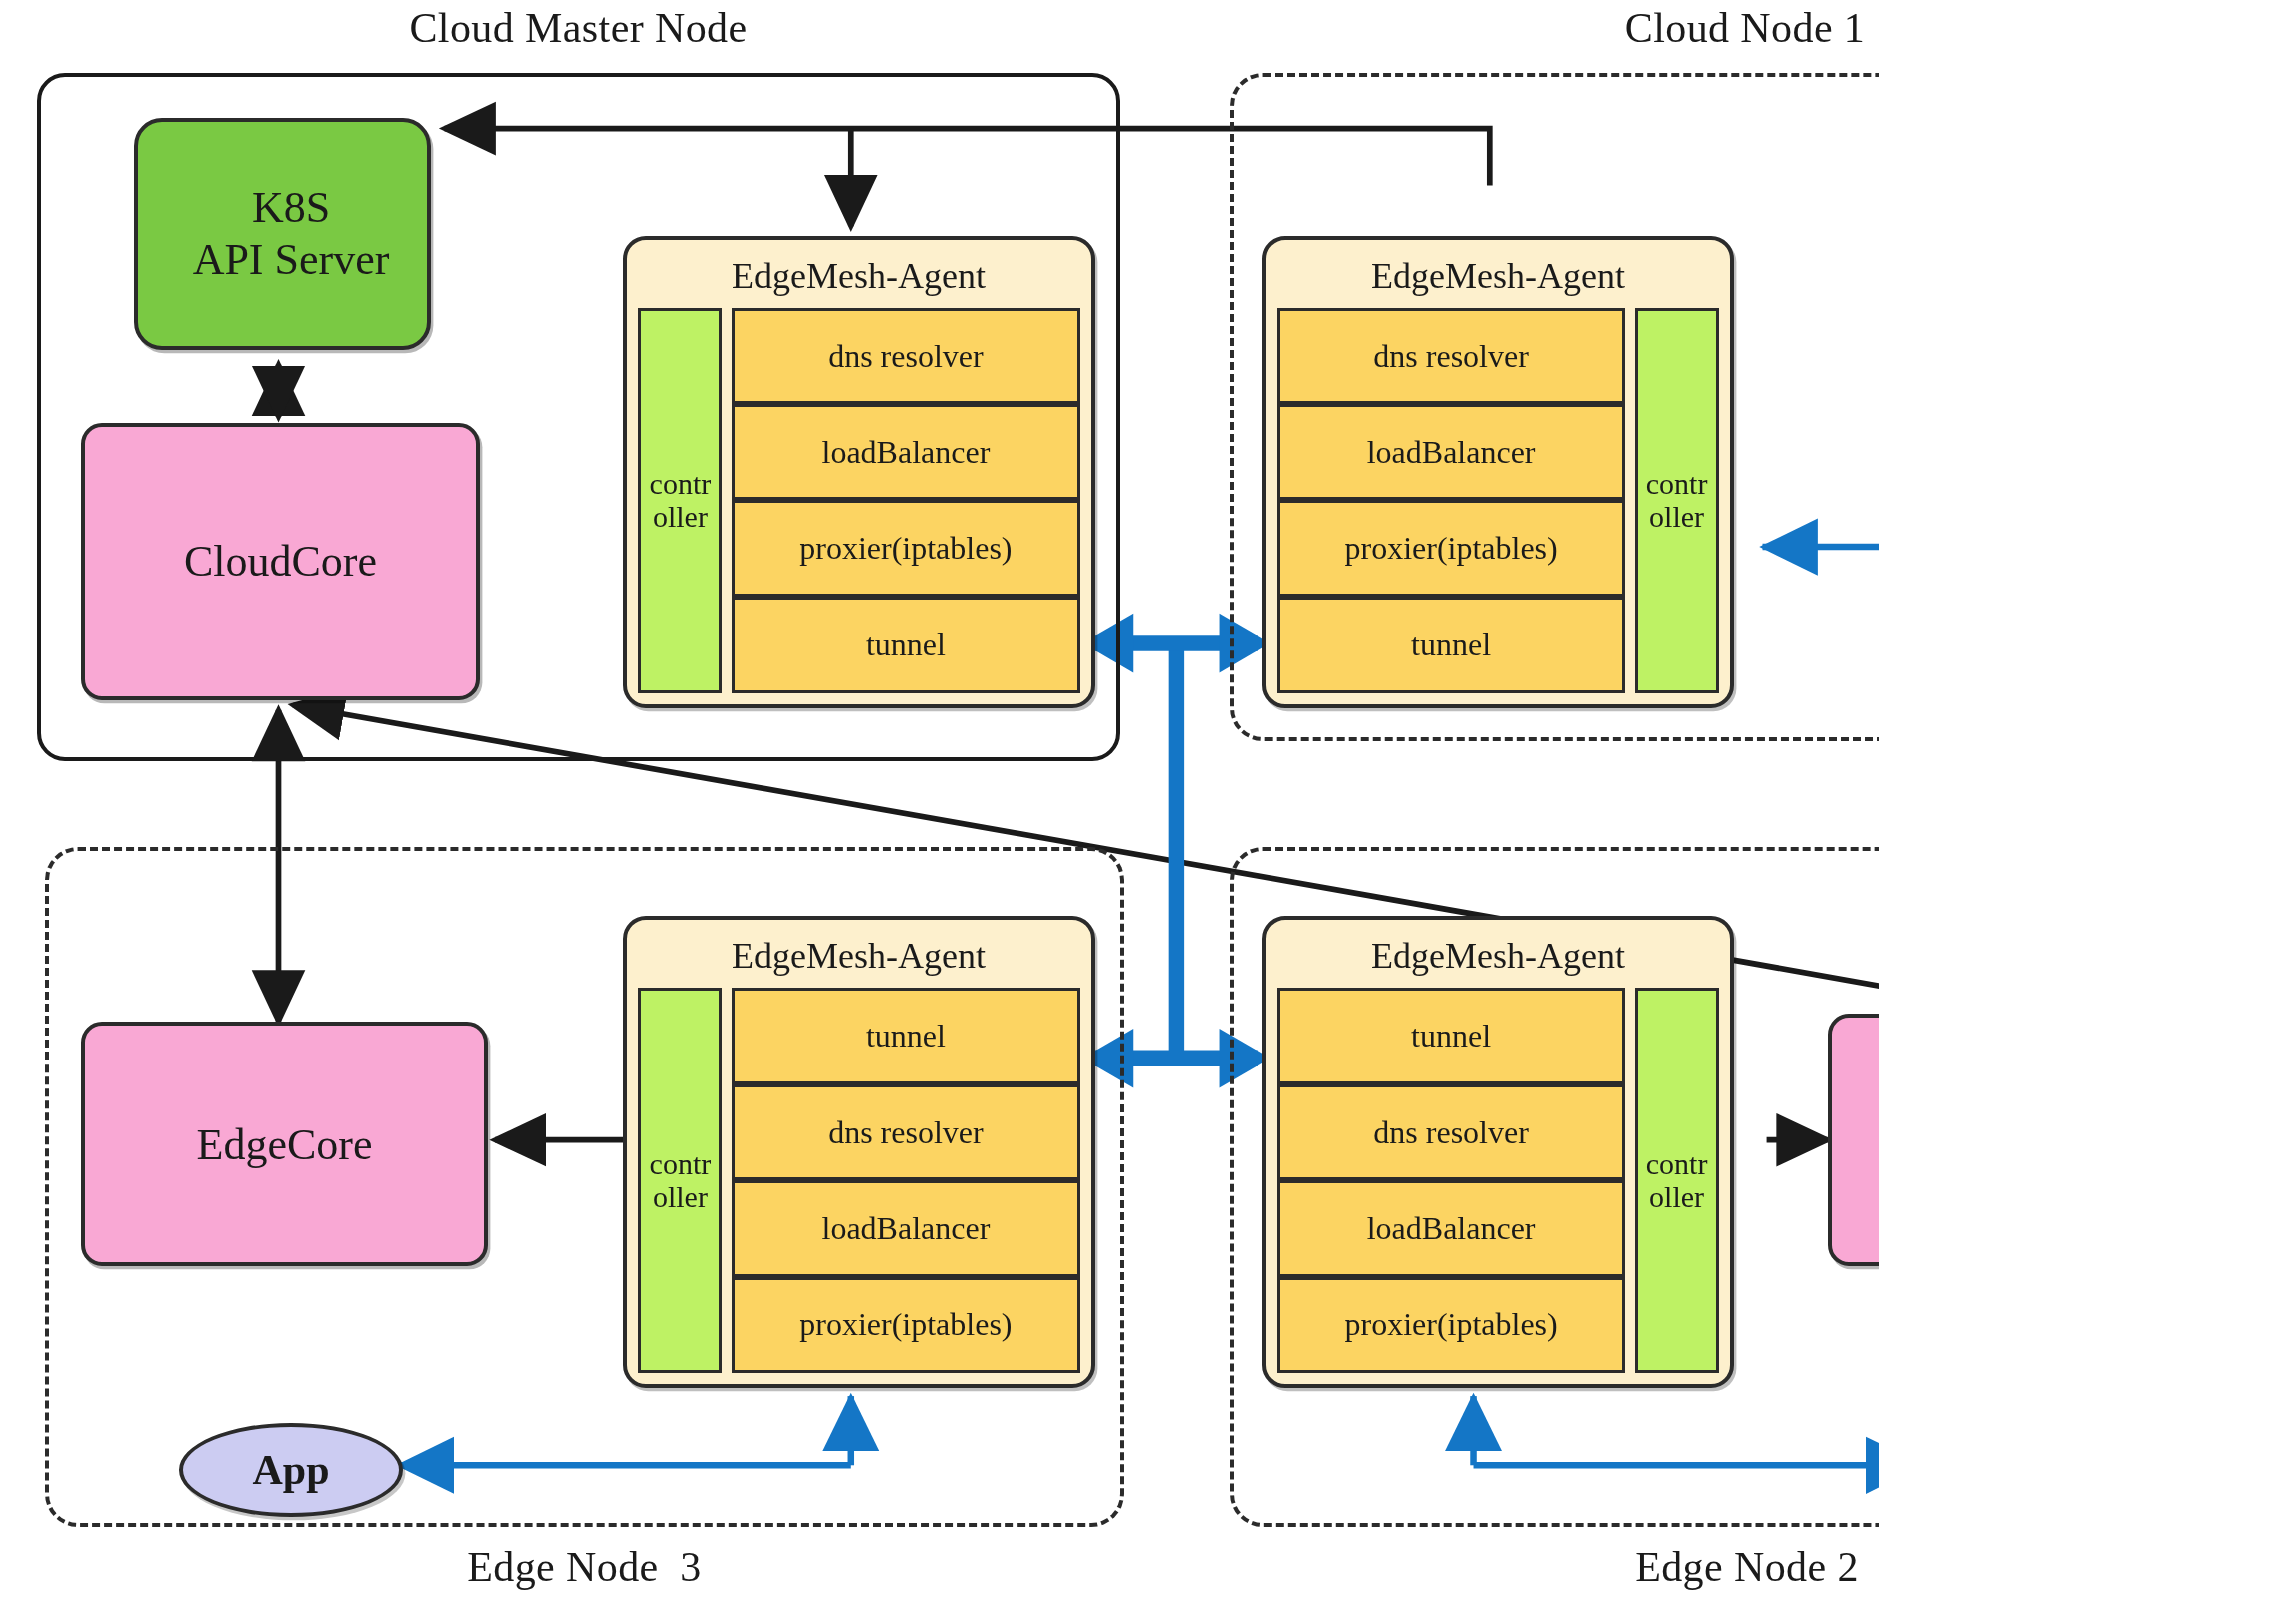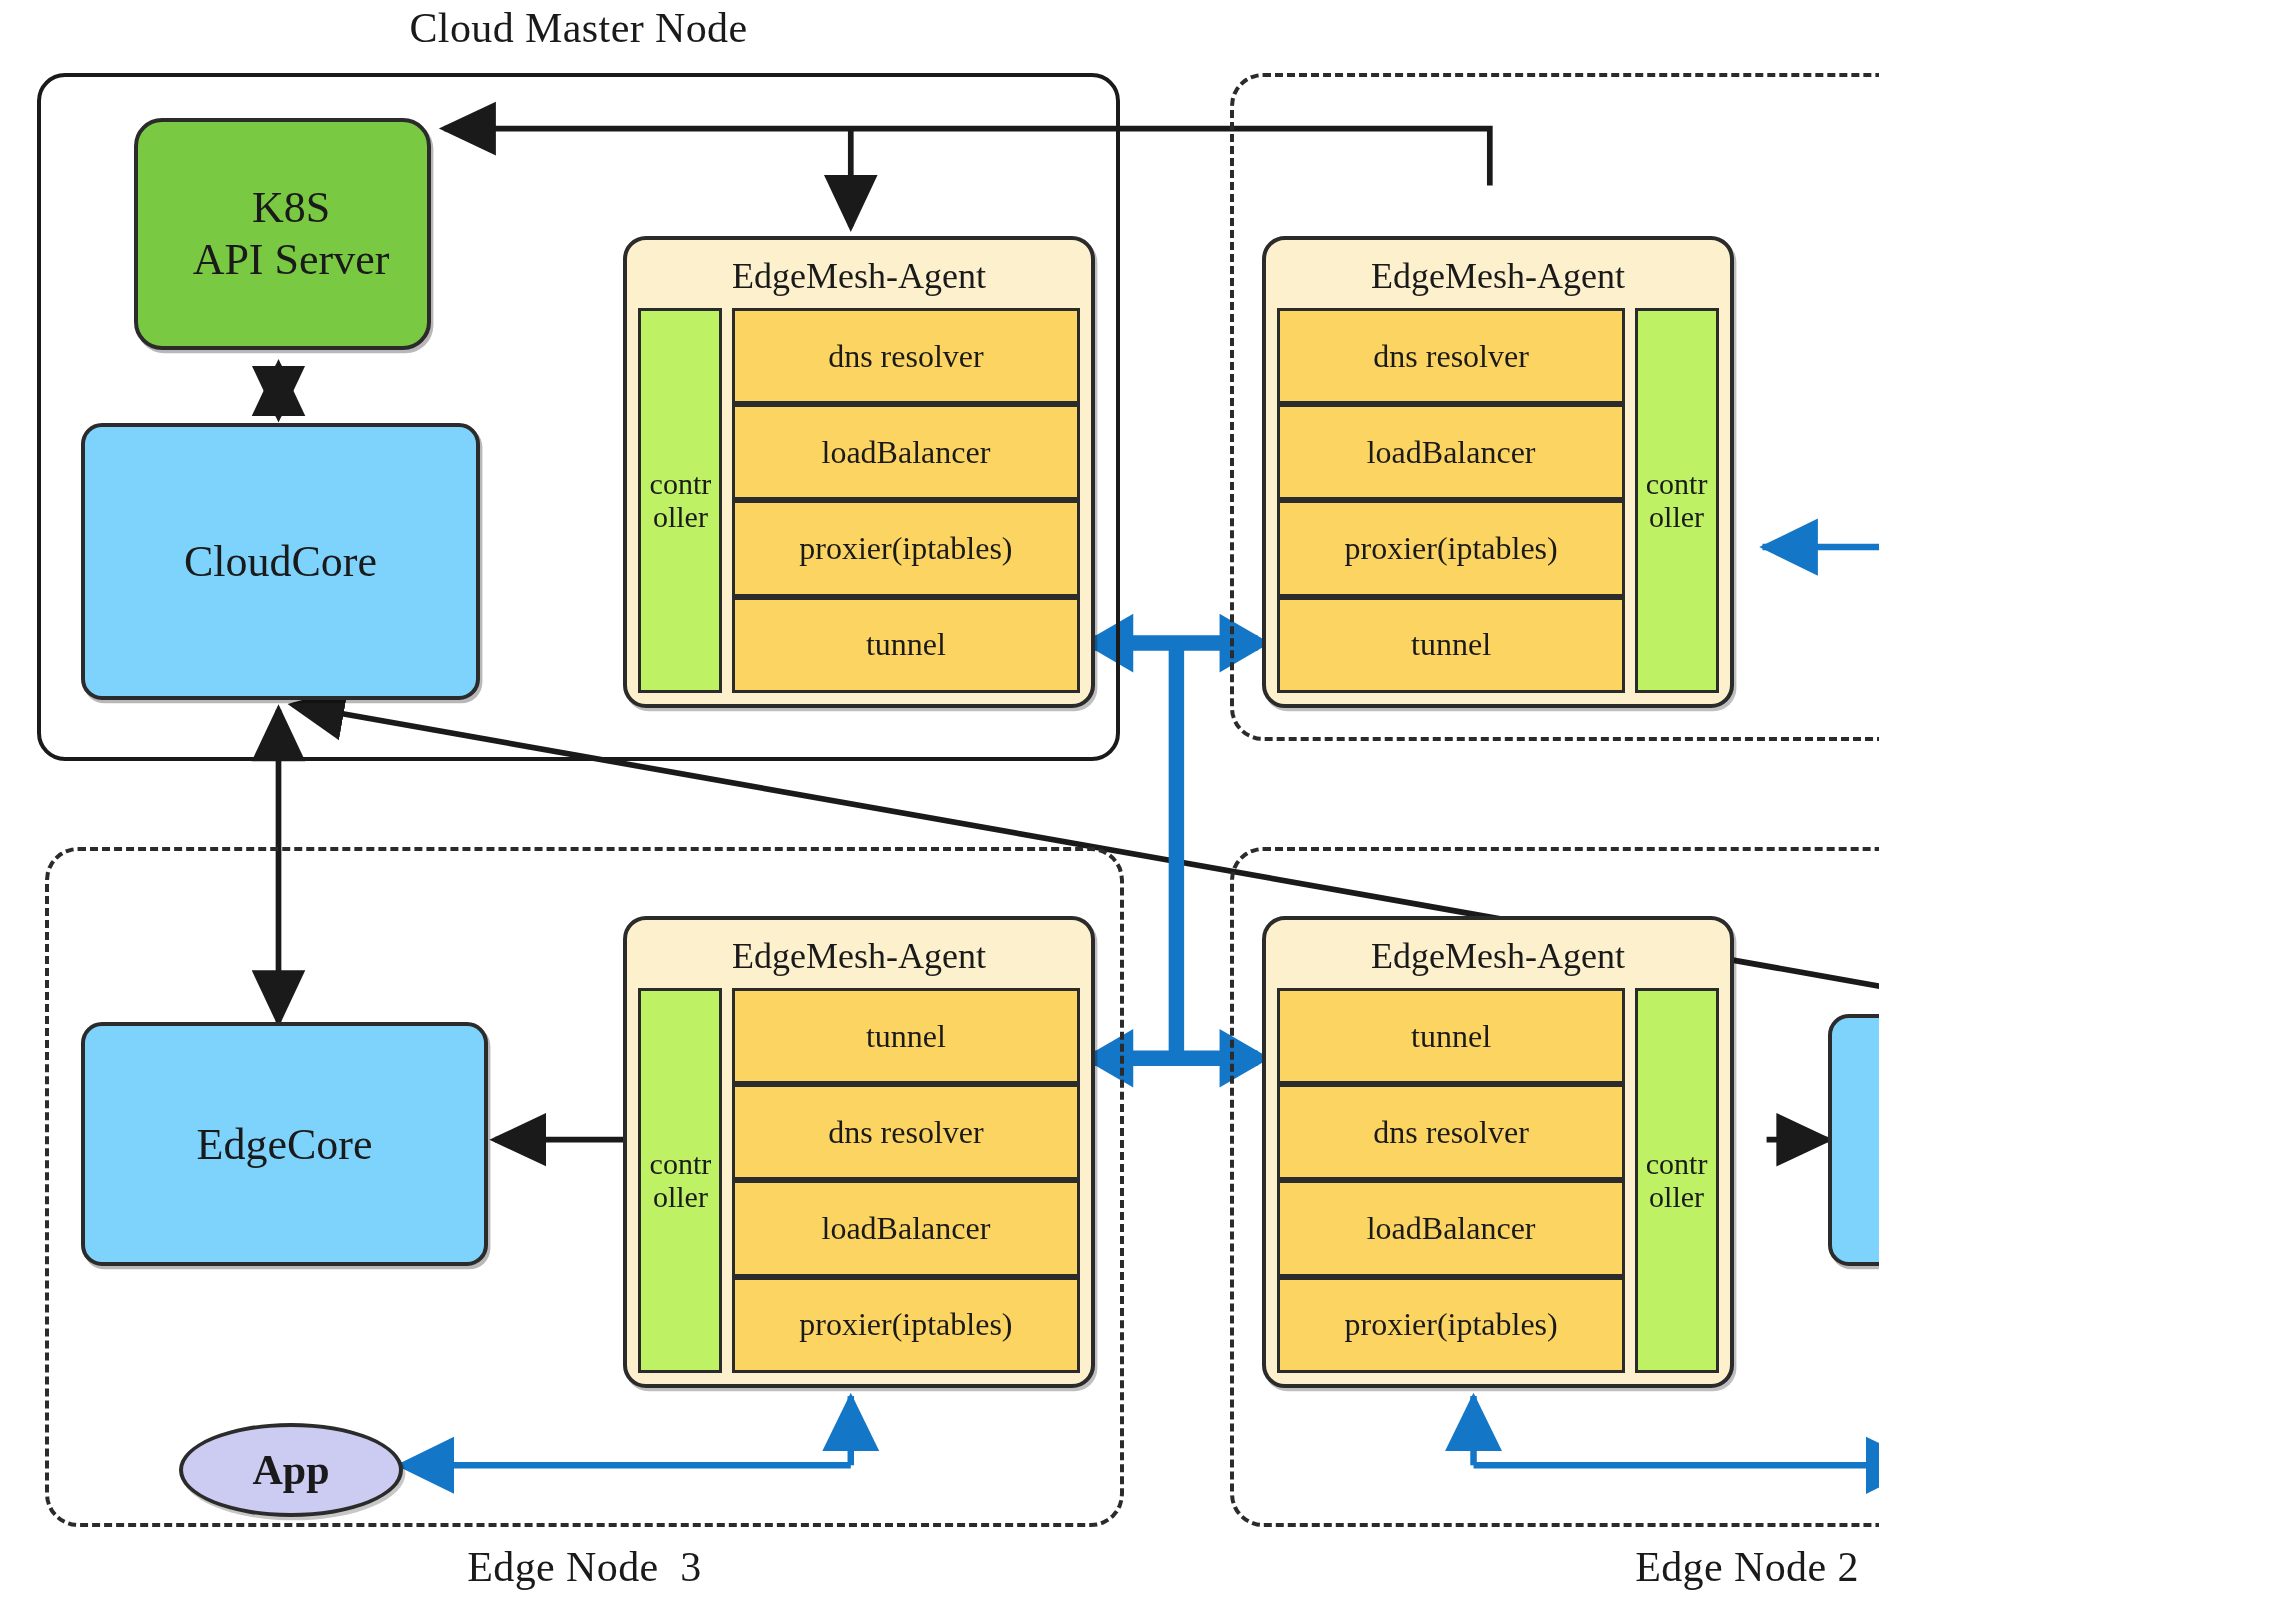--- a/index.html
+++ b/index.html
@@ -10,21 +10,21 @@
   .group-label{position:absolute;font-size:42px;color:#1a1a1a;white-space:pre;
                text-align:center;letter-spacing:0.4px;}
   .host{position:absolute;box-sizing:border-box;}
   .host.solid{border:4.1px solid #1a1a1a;border-radius:28px;background:transparent;}
   .host.dashed{border:4.9px dashed #2b2b2b;border-radius:33px;background:transparent;}
 
   .node-box{position:absolute;box-sizing:border-box;border:4.9px solid #2b2b2b;
             border-radius:21px;display:flex;align-items:center;justify-content:center;
             font-size:44px;box-shadow:2.4px 3.3px 0 rgba(0,0,0,.28);}
   .node-box.k8s{background:#7ac943;border-radius:28px;line-height:1.18;text-align:center;padding-left:17px;}
-  .node-box.core{background:#7dd3fc;}
+  .node-box.core{background:#f9a8d4;}
 
   .agent{position:absolute;box-sizing:border-box;background:#fdf0cd;
          border:4.9px solid #2b2b2b;border-radius:23px;box-shadow:2.4px 3.3px 0 rgba(0,0,0,.25);
          padding:9.8px 11.4px 11.4px 11.4px;display:flex;flex-direction:column;}
   .agent-title{font-size:36px;text-align:center;margin:4.9px 0 11.4px 0;white-space:nowrap;}
   .agent-body{display:flex;flex:1;gap:9.8px;}
   .agent-body.ctrl-right{flex-direction:row;}
   .agent-body.ctrl-left{flex-direction:row;}
   .controller{background:#bef264;border:3.3px solid #2b2b2b;display:flex;align-items:center;
               justify-content:center;font-size:30px;line-height:1.12;text-align:center;
@@ -129,20 +129,21 @@
 oller</div>
       <div class="modules">
         <div class="module">dns resolver</div>
         <div class="module">loadBalancer</div>
         <div class="module">proxier(iptables)</div>
         <div class="module">tunnel</div>
       </div>
     </div>
   </div>
 
+  <div class="group-label" style="left:1230px;top:4.1px;width:1030px;">Cloud Node 1</div>
   <div class="host dashed" style="left:1230px;top:73px;width:1030px;height:668px;"></div>
 
   <div class="agent" style="left:1262px;top:236px;width:472px;height:472px;">
     <div class="agent-title">EdgeMesh-Agent</div>
     <div class="agent-body ctrl-right">
       <div class="modules">
         <div class="module">dns resolver</div>
         <div class="module">loadBalancer</div>
         <div class="module">proxier(iptables)</div>
         <div class="module">tunnel</div>

